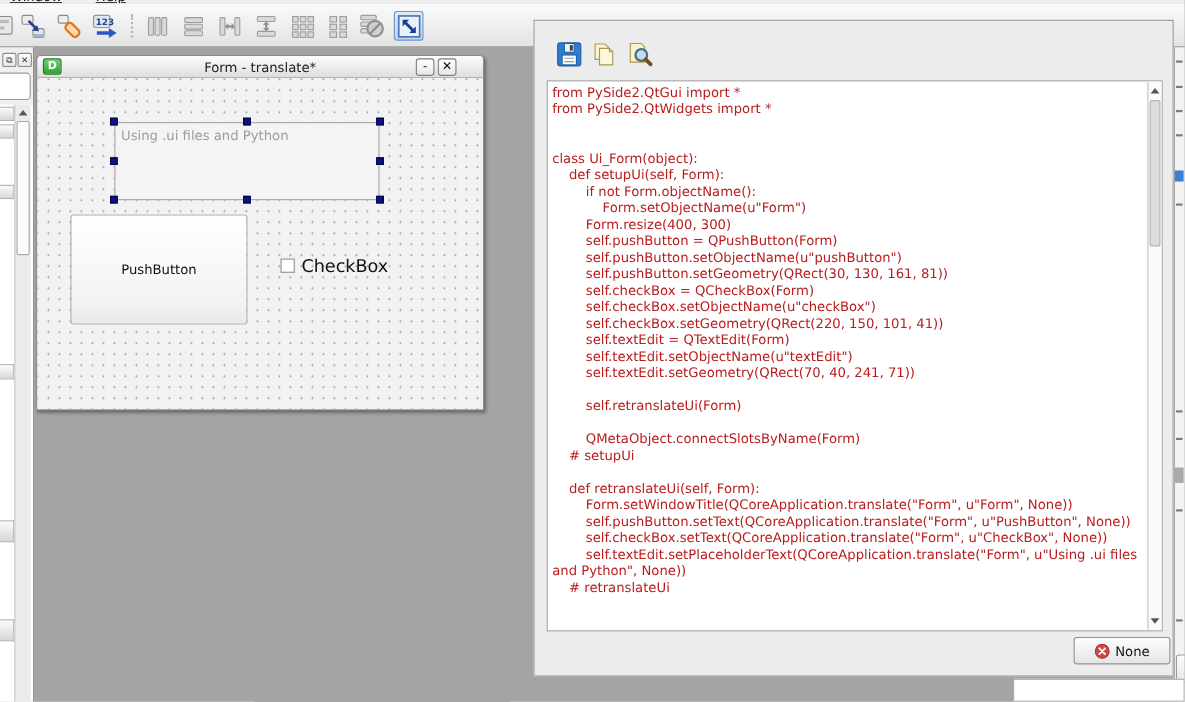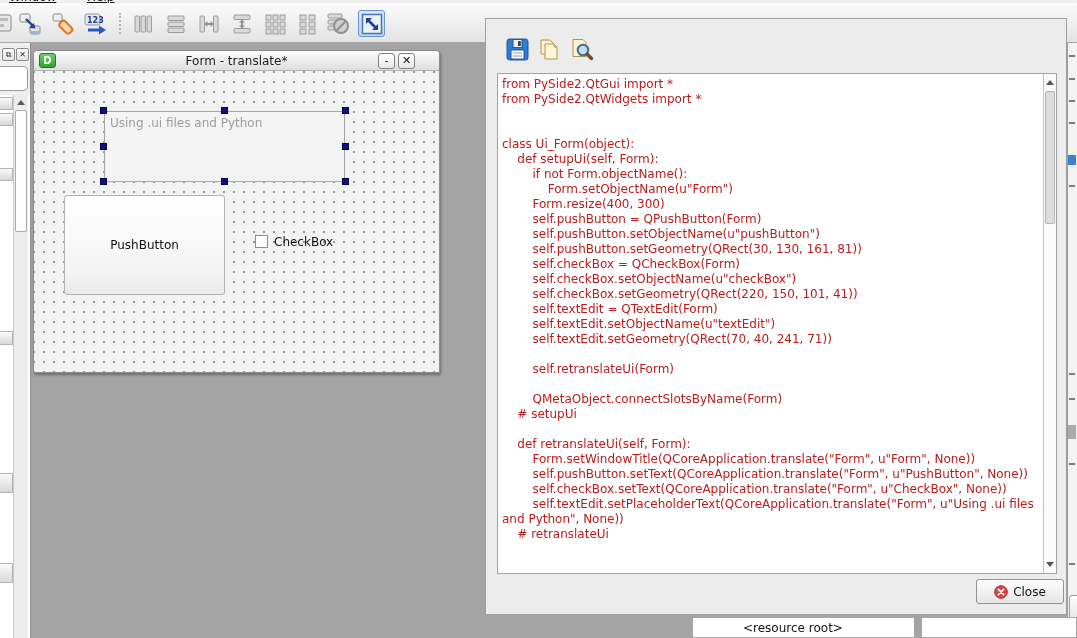--- a/index.html
+++ b/index.html
@@ -42,21 +42,21 @@
   .fbody { position:absolute; left:0; top:20px; width:405px; height:301px; background:#f2f2f2;
            background-image:radial-gradient(circle,#989898 0.8px,transparent 1px); background-size:10px 10px; background-position:5px 6px; }
 
   .textedit { position:absolute; left:70px; top:40px; width:241px; height:71px; background:#f4f4f4; border:1px solid #a5a5a5; }
   .textedit .ph { position:absolute; left:5px; top:4px; color:#9c9c9c; font-size:12px; }
   .handle { position:absolute; width:7px; height:7px; background:#10108e; border:1px solid #04043a; }
   .pushbtn { position:absolute; left:30px; top:124px; width:161px; height:100px; border:1px solid #b2b2b2; border-radius:3px;
              background:linear-gradient(#ffffff,#f3f3f3 80%,#e9e9e9); display:flex; align-items:center; justify-content:center; font-size:12px; color:#111; }
   .chkwrap { position:absolute; left:220px; top:150px; width:101px; height:41px; display:flex; align-items:center; }
   .chkbox { width:13px; height:13px; background:#fff; border:1px solid #8e8e8e; margin-left:1px; }
-  .chklabel { margin-left:6px; font-size:12px; color:#111;text-align:right; }
+  .chklabel { margin-left:6px; font-size:16px; color:#111;text-align:right; }
 
   
   .dialog { position:absolute; left:485px; top:18px; width:582px; height:597px; background:#ececec; border:1px solid #9e9e9e; }
   .dbtn { position:absolute; top:18px; width:26px; height:26px; }
   .codearea { position:absolute; left:11px; top:54px; width:560px; height:501px; background:#fff; border:1px solid #a2a2a2; overflow:hidden; }
   .code { position:absolute; left:4px; top:3px; width:540px; font-family:"DejaVu Sans", sans-serif; font-size:12px; line-height:15px;
           white-space:pre; color:#b91c1c; }
   .cscroll { position:absolute; right:0; top:0; width:13px; height:499px; background:#fafafa; border-left:1px solid #c4c4c4; }
   .cscroll .up { position:absolute; left:2px; top:6px; width:0; height:0; border-left:4px solid transparent; border-right:4px solid transparent; border-bottom:5px solid #555; }
   .cscroll .down { position:absolute; left:2px; bottom:6px; width:0; height:0; border-left:4px solid transparent; border-right:4px solid transparent; border-top:5px solid #555; }
@@ -318,37 +318,34 @@
         <div class="cthumb"></div>
         <div class="down"></div>
       </div>
     </div>
 
     <div class="closebtn">
       <svg width="14" height="14">
           <circle cx="7" cy="7" r="6.3" fill="#d64545" stroke="#ad2f2f"></circle>
           <path d="M4.4 4.4 L9.6 9.6 M9.6 4.4 L4.4 9.6" stroke="#fff" stroke-width="1.7" stroke-linecap="round"></path>
         </svg>
-      <span>Close</span>
+      <span>None</span>
     </div>
   </div>
 
   <div class="sliver">
     <div class="mark" style="top:12px"></div>
     <div class="mark" style="top:35px"></div>
     <div class="mark" style="top:57px"></div>
     <div class="mark" style="top:79px"></div>
     <div class="bluemark" style="top:112px"></div>
     <div class="mark" style="top:142px"></div>
     <div class="mark" style="top:330px"></div>
     <div class="mark" style="top:355px"></div>
     <div class="graymark" style="top:382px"></div>
     <div class="mark" style="top:420px"></div>
     <div class="mark" style="top:520px"></div>
     <div class="btnedge" style="top:552px"></div>
   </div>
 
-  <div class="respanel">
-    <div class="lbl">&lt;resource root&gt;</div>
-  </div>
   <div class="respanel2"></div>
 
 </div>
 
 </body></html>

